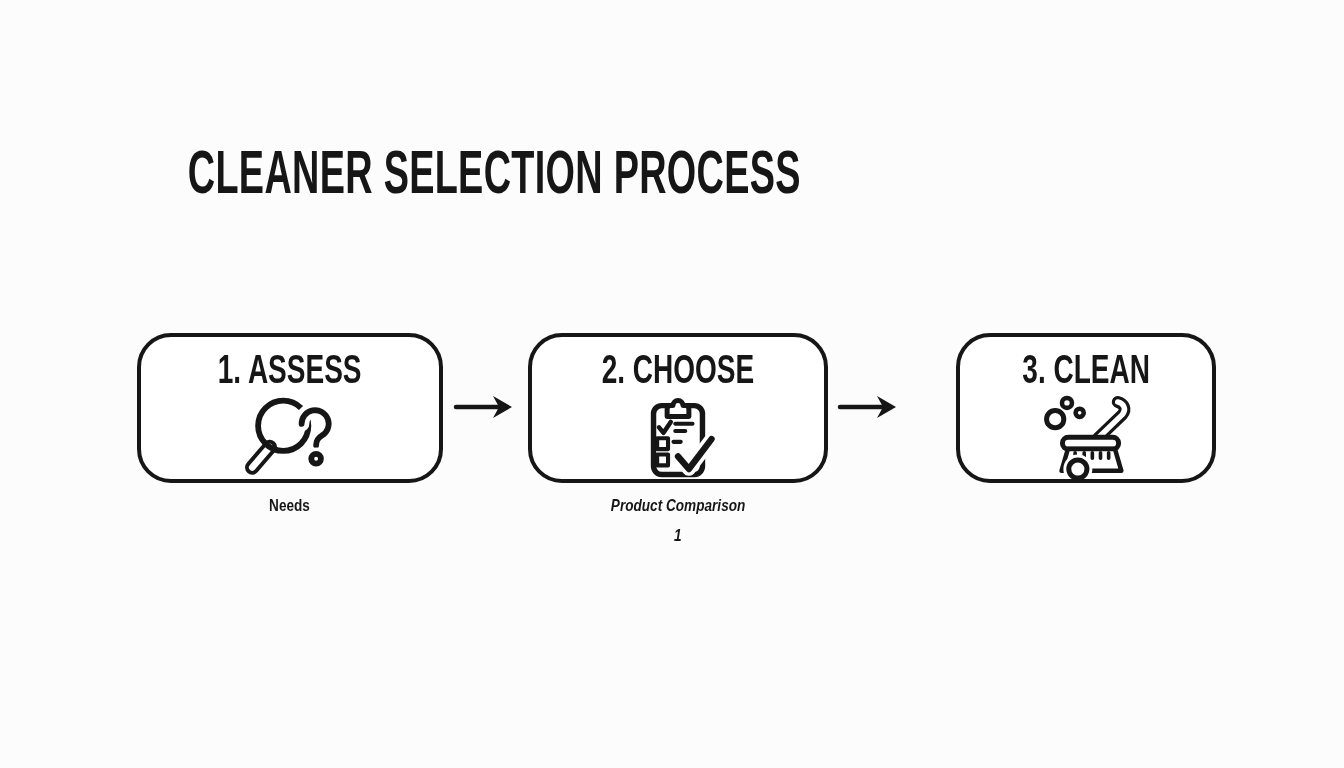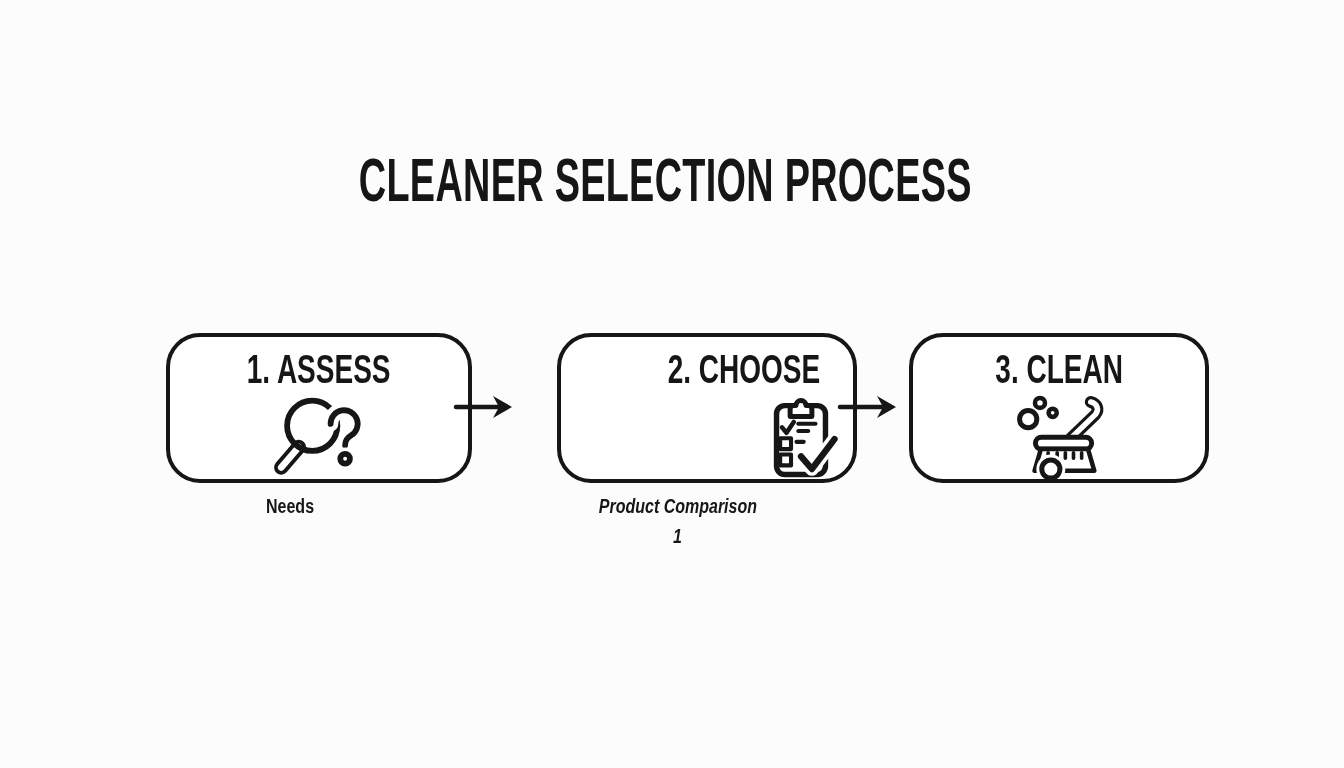--- a/index.html
+++ b/index.html
@@ -2,53 +2,53 @@
 <html style="--ink: #161616; --bg: #fcfcfc;"><head>
 <meta charset="utf-8">
 <style>
   :root { --ink: #161616; --bg: #fcfcfc; }
   * { margin: 0; padding: 0; box-sizing: border-box; }
   html, body { width: 1344px; height: 768px; overflow: hidden; }
   body { background: var(--bg); font-family: "Liberation Sans", sans-serif; color: var(--ink); }
 
   .canvas { position: absolute; top: 0; left: 0; width: 1344px; height: 768px; background: var(--bg); }
 
-  .title-wrap { position: absolute; top: 150px; left: 0; width: 1330px; text-align: center; }
+  .title-wrap { position: absolute; top: 142px; left: 0; width: 1330px; }
   .title-text {
     display: inline-block;
     font-size: 61px; font-weight: 700; line-height: 1; white-space: nowrap;
     transform: scaleX(0.62); transform-origin: 50% 50%;
     letter-spacing: 0.5px;
   }
 
   .step-box {
     position: absolute; top: 333px; height: 150px;
     border: 4px solid var(--ink); border-radius: 34px; background: #ffffff;
-    display: flex; flex-direction: column; align-items: center; margin-left: 29px;
+    display: flex; flex-direction: column; align-items: center;
   }
   #box-1 { left: 137px; width: 306px; }
-  #box-2 { left: 528px; width: 300px; align-items: flex-end; }
-  #box-3 { left: 880px; width: 300px; }
+  #box-2 { left: 528px; width: 300px; }
+  #box-3 { left: 956px; width: 260px; }
 
   .step-label {
     margin-top: 12px;
     font-size: 40px; font-weight: 700; line-height: 1; white-space: nowrap;
     display: inline-block; transform: scaleX(0.70); transform-origin: 50% 50%;
   }
   .step-icon { margin-top: 3px; }
 
   .arrow {
     position: absolute; top: 391px; width: 64px; height: 32px;
   }
   #arrow-1 { left: 453px; }
   #arrow-2 { left: 837px; }
 
   .caption {
     position: absolute; top: 491px; text-align: center;
-    font-size: 20px; font-weight: 700; line-height: 30px;
+    font-size: 17px; font-weight: 700; line-height: 30px;
   }
   #caption-1 { left: 137px; width: 306px; }
   #caption-2 { left: 528px; width: 300px; font-style: italic; }
   #caption-3 { left: 912px; width: 300px; }
   .caption .cap-line { display: block; }
   .caption .cap-inner {
     display: inline-block; white-space: nowrap;
     transform: scaleX(0.80); transform-origin: 50% 50%;
   }
 

